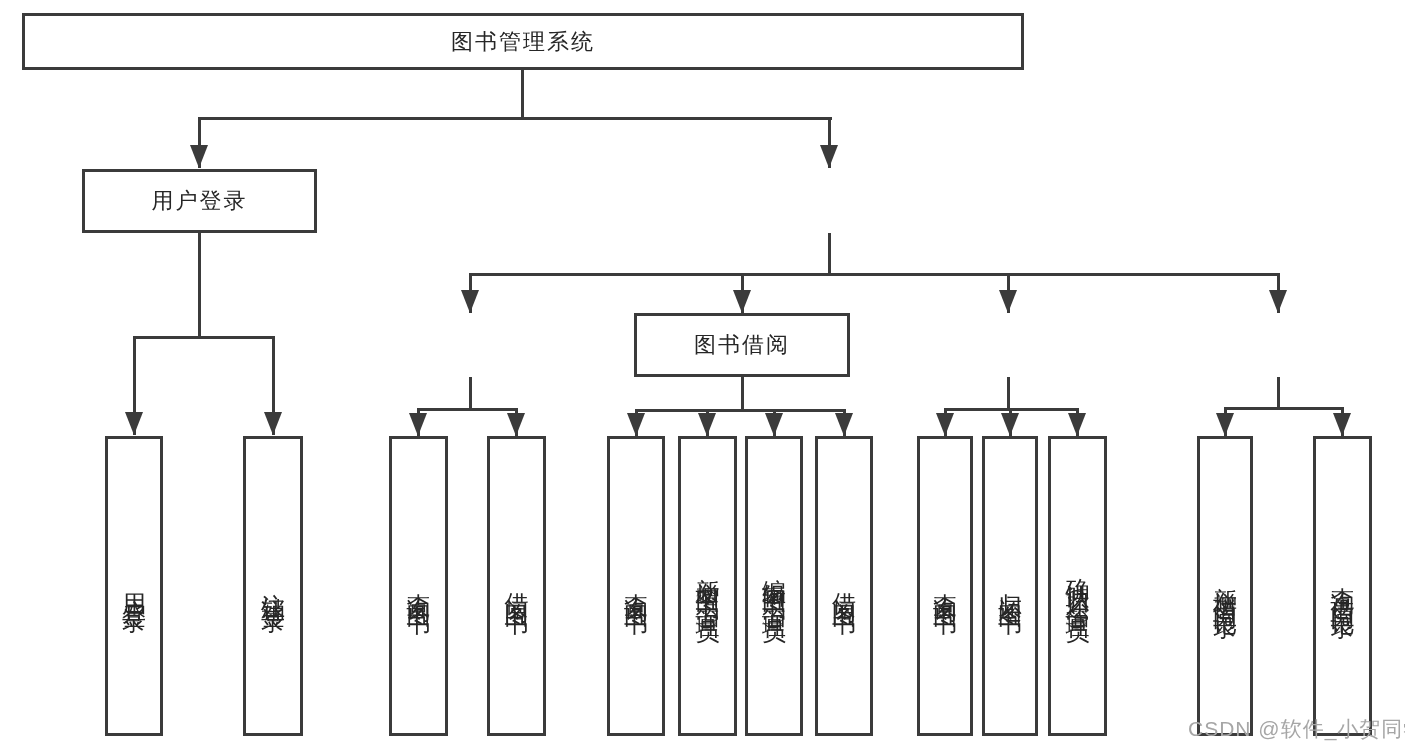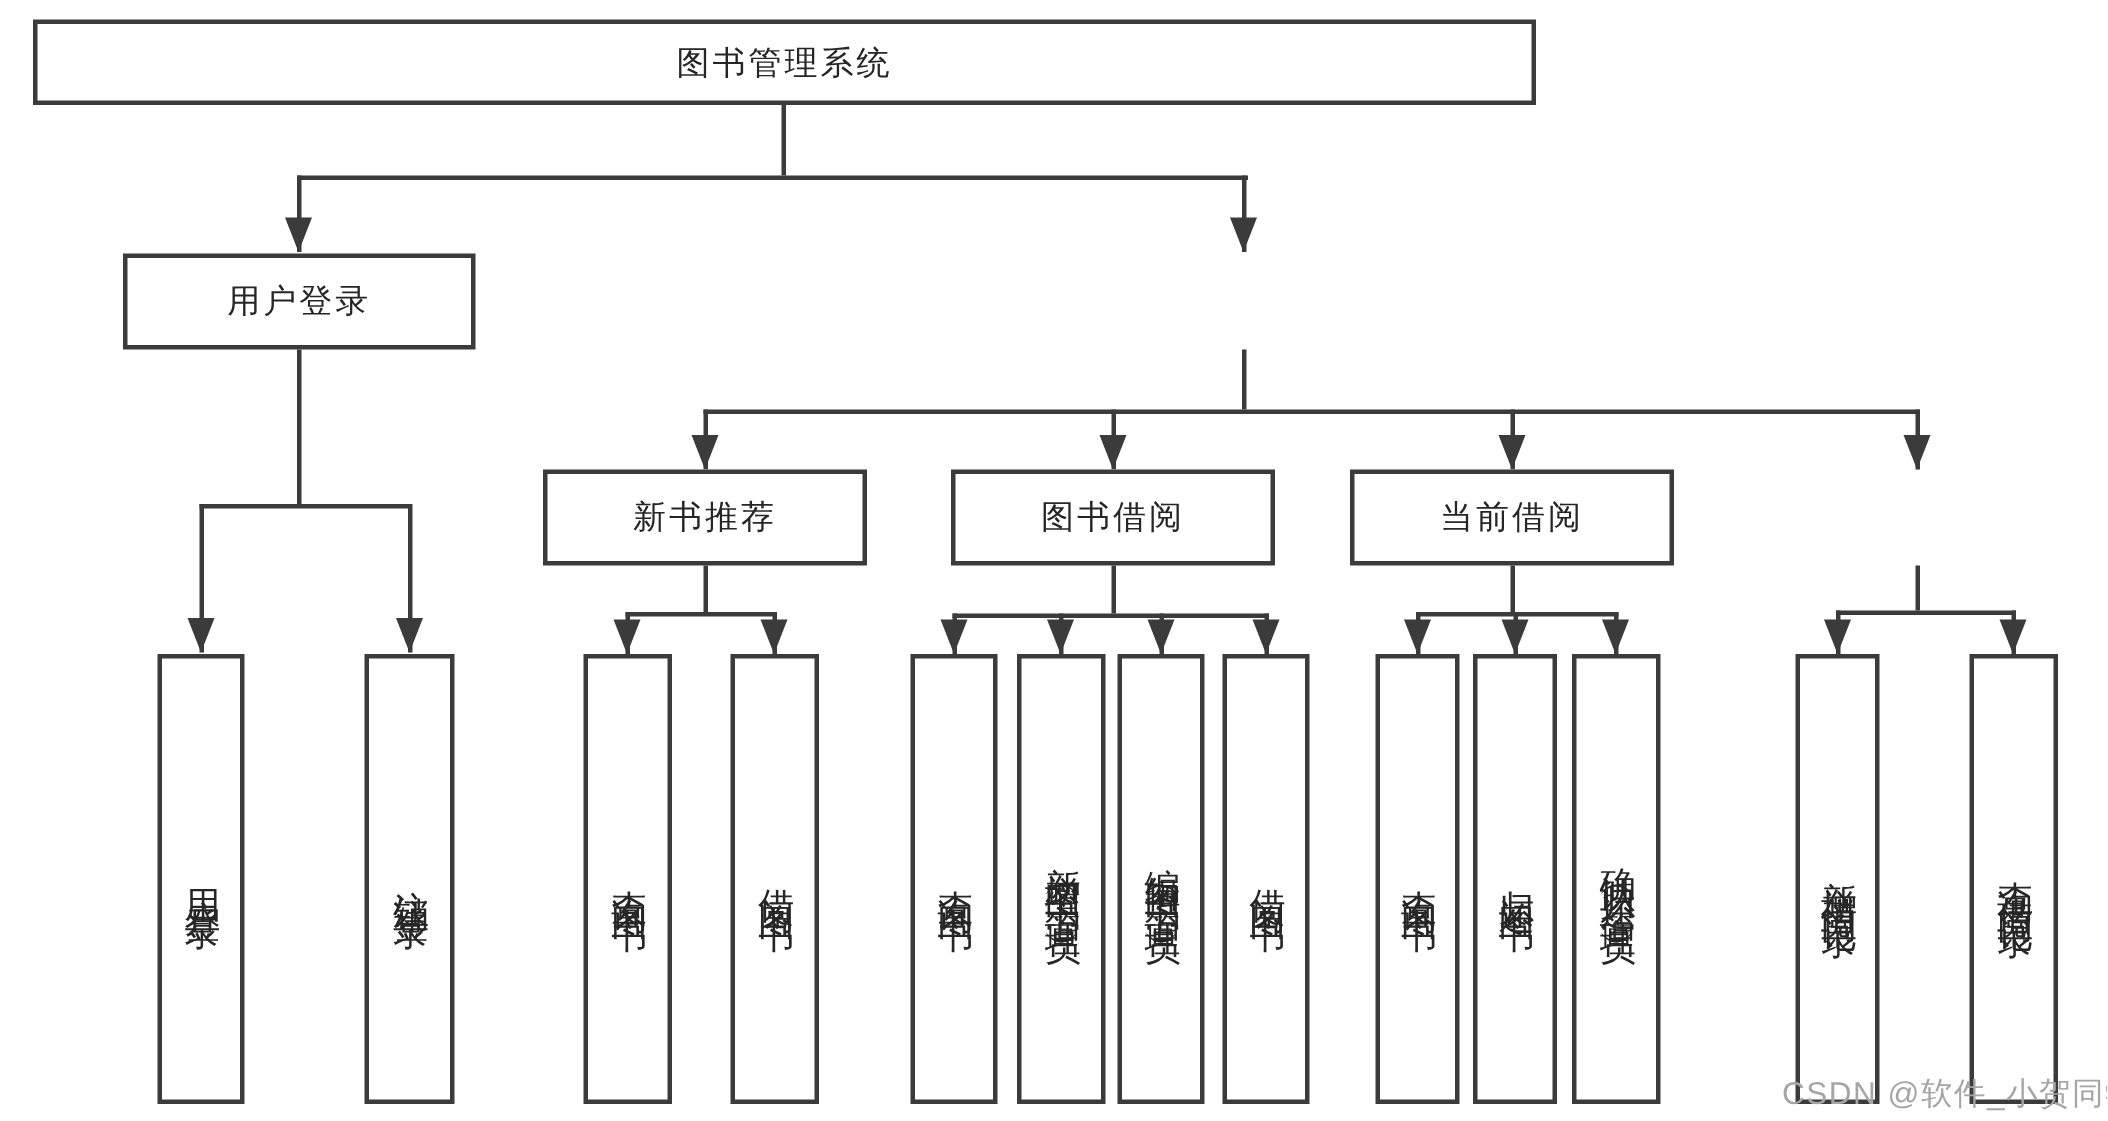--- a/index.html
+++ b/index.html
@@ -64,28 +64,22 @@
   <div class="line" style="left:469px;top:273px;width:811px;height:3px;"></div>
   <div class="line" style="left:469px;top:273px;width:3px;height:40px;"></div>
   <div class="arrow" style="left:461px;top:290px;"></div>
   <div class="line" style="left:741px;top:273px;width:3px;height:40px;"></div>
   <div class="arrow" style="left:733px;top:290px;"></div>
   <div class="line" style="left:1007px;top:273px;width:3px;height:40px;"></div>
   <div class="arrow" style="left:999px;top:290px;"></div>
   <div class="line" style="left:1277px;top:273px;width:3px;height:40px;"></div>
   <div class="arrow" style="left:1269px;top:290px;"></div>
 
-  <div class="node h" style="left:362px;top:313px;width:216px;height:64px;">
-    <span>新书推荐</span>
-  </div>
   <div class="node h" style="left:634px;top:313px;width:216px;height:64px;justify-content:center;">
     <span>图书借阅</span>
-  </div>
-  <div class="node h" style="left:900px;top:313px;width:216px;height:64px;">
-    <span>当前借阅</span>
   </div>
 
   <div class="line" style="left:469px;top:377px;width:3px;height:31px;"></div>
   <div class="line" style="left:417px;top:408px;width:101px;height:3px;"></div>
   <div class="line" style="left:417px;top:408px;width:3px;height:28px;"></div>
   <div class="arrow" style="left:409px;top:413px;"></div>
   <div class="line" style="left:515px;top:408px;width:3px;height:28px;"></div>
   <div class="arrow" style="left:507px;top:413px;"></div>
 
   <div class="line" style="left:741px;top:377px;width:3px;height:32px;"></div>

